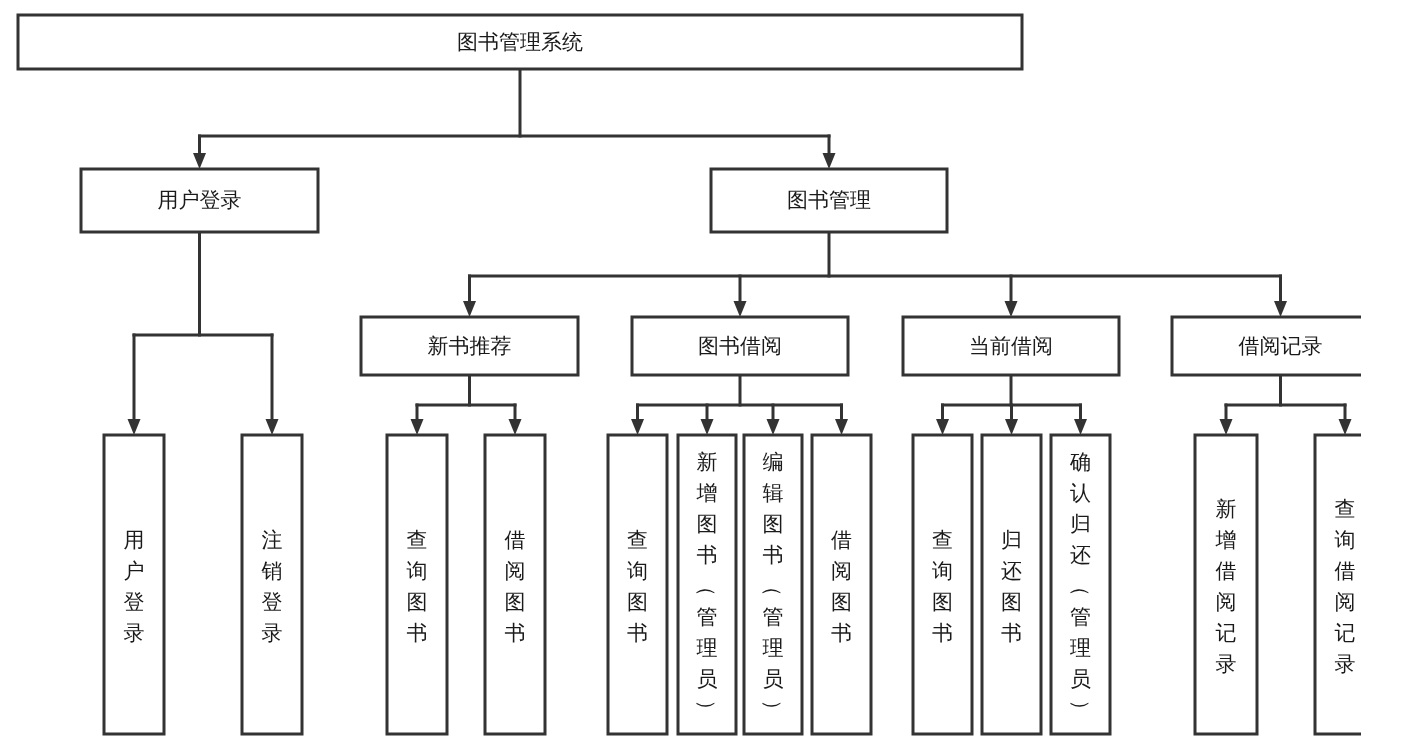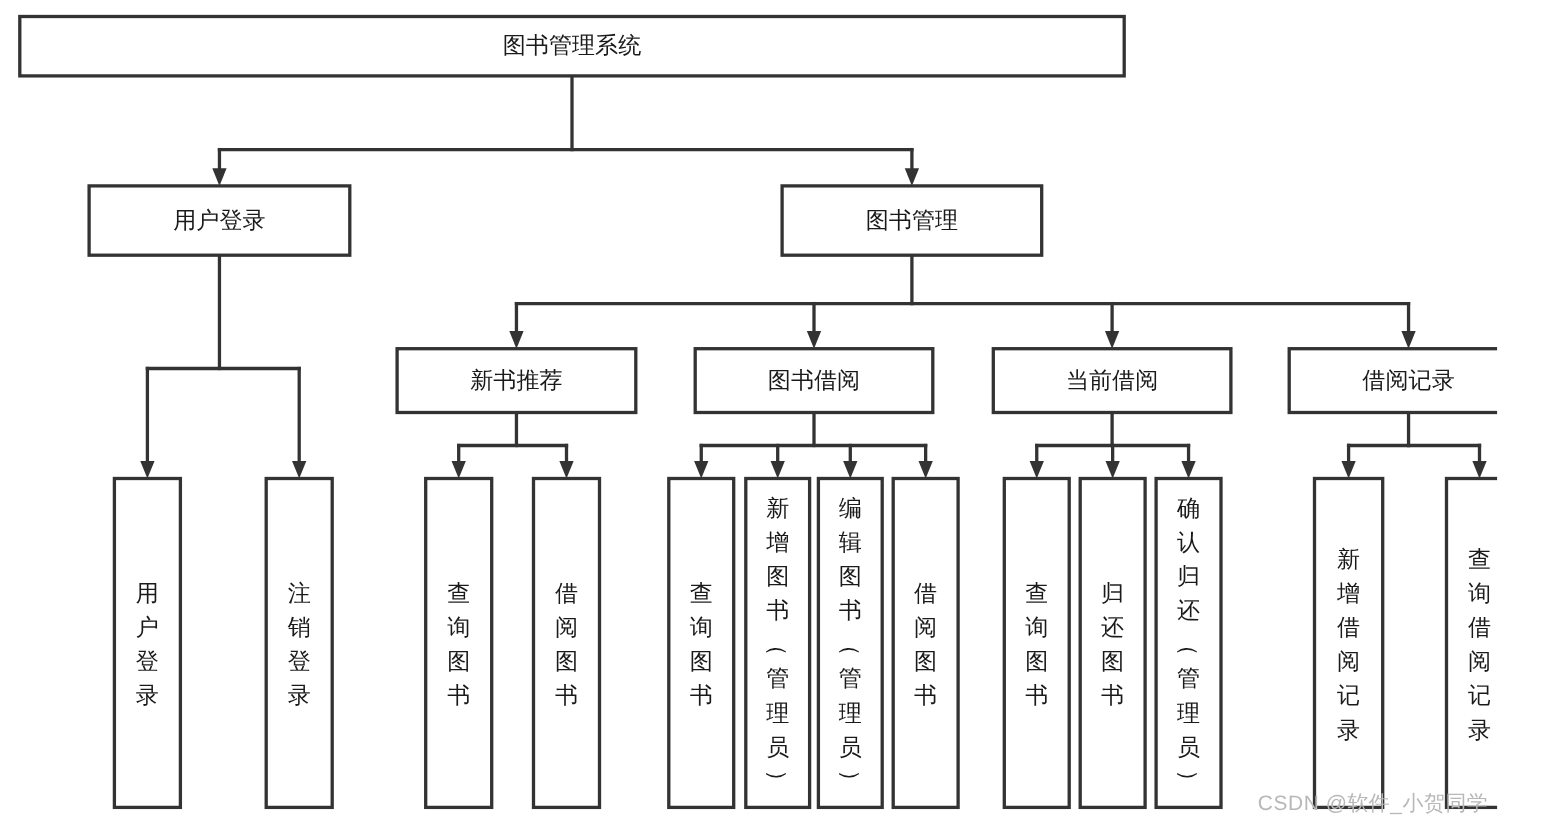--- a/index.html
+++ b/index.html
@@ -275,15 +275,14 @@
           <text class="node-label-v" x="1345" y="515.5">查</text>
           <text class="node-label-v" x="1345" y="546.5">询</text>
           <text class="node-label-v" x="1345" y="577.5">借</text>
           <text class="node-label-v" x="1345" y="608.5">阅</text>
           <text class="node-label-v" x="1345" y="639.5">记</text>
           <text class="node-label-v" x="1345" y="670.5">录</text>
         </g>
       </g>
   </svg>
 
-  <div class="watermark">CSDN @软件_小贺同学</div>
 
 </div>
 
 </body></html>

